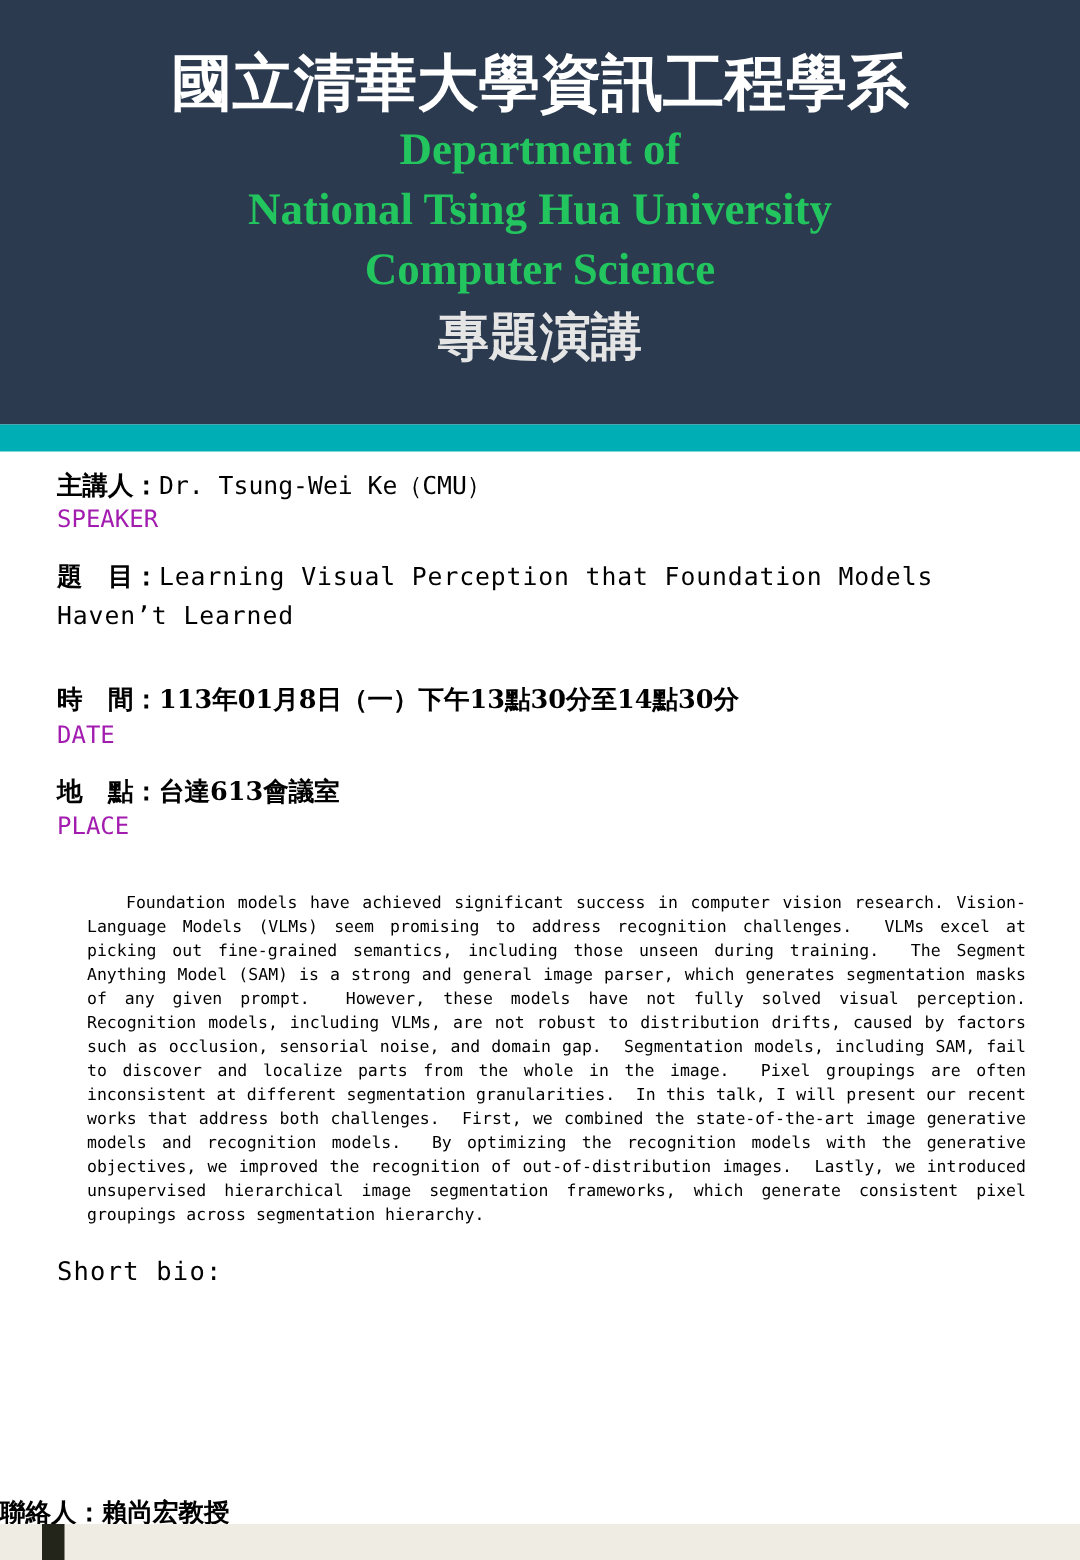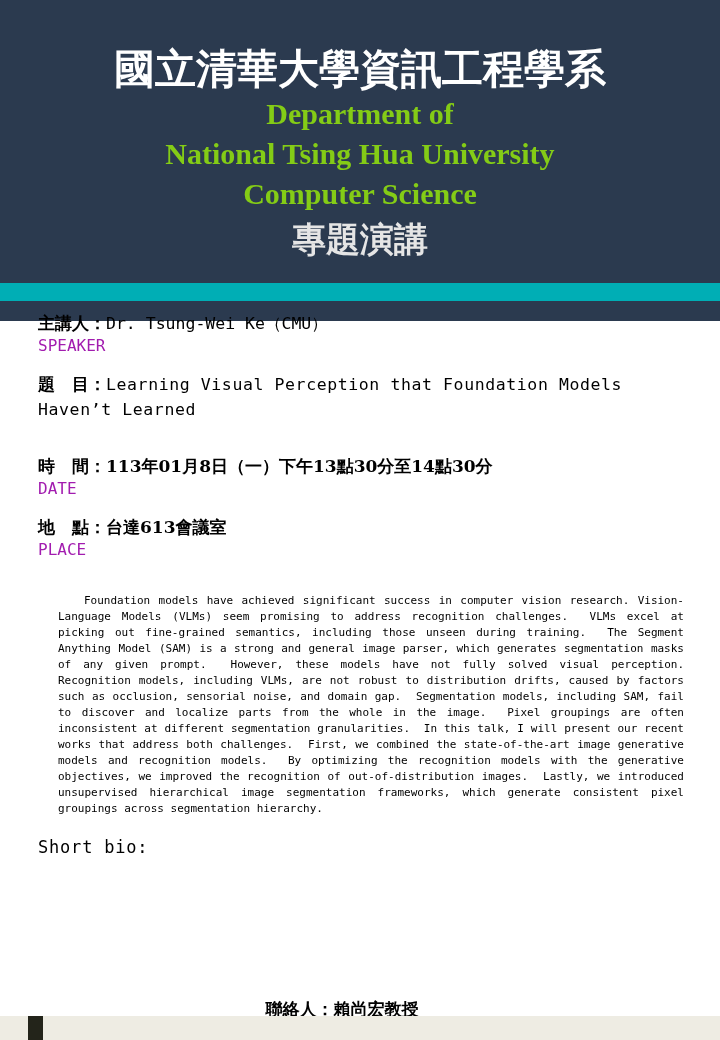--- a/index.html
+++ b/index.html
@@ -14,37 +14,37 @@
     overflow: hidden;
     font-family: "Liberation Serif", "DejaVu Serif", serif;
   }
 
   
   .header {
     position: absolute;
     left: 0;
     top: 0;
     width: 720px;
-    height: 321px;
+    height: 283px;
     background: #2b3a4f;
     box-sizing: border-box;
-    padding-top: 44px;
+    padding-top: 30px;
     text-align: center;
   }
   .hdr-cjk-top {
     color: #ffffff;
     font-family: "DejaVu Serif", "Liberation Serif", serif;
     font-weight: bold;
     font-size: 41px;
     line-height: 50px;
     letter-spacing: 0px;
     white-space: nowrap;
   }
   .hdr-en {
-    color: #84cc16;
+    color: #22c55e;
     font-family: "Liberation Serif", "DejaVu Serif", serif;
     font-weight: bold;
     font-size: 30px;
     line-height: 40px;
     white-space: nowrap;
   }
   .hdr-cjk-bottom {
     color: #e5e5e5;
     font-family: "DejaVu Serif", "Liberation Serif", serif;
     font-weight: bold;
@@ -141,21 +141,21 @@
     white-space: pre-wrap;
     margin-left: 20px;
   }
 
   
   .contact {
     position: absolute;
     left: 0;
     top: 998px;
     width: 720px;
-    text-align: center;
+    text-align: left;
     padding-right: 36px;
     box-sizing: border-box;
     font-family: "DejaVu Serif", "Liberation Serif", serif;
     font-weight: bold;
     font-size: 17px;
     line-height: 22px;
     color: #000000;
   }
   .footer-band {
     position: absolute;

